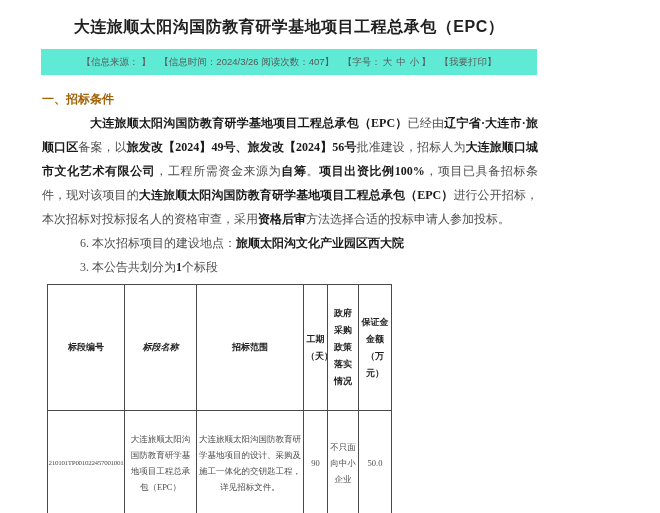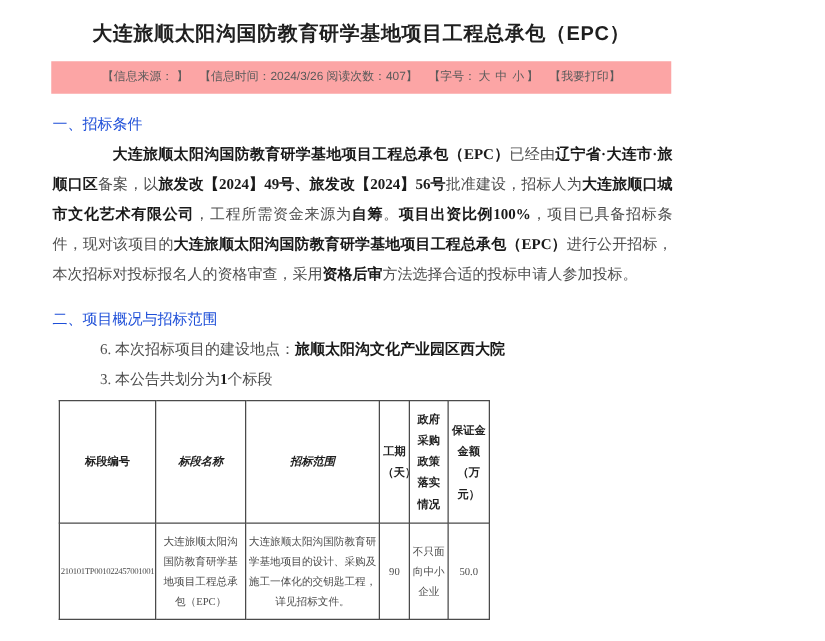--- a/index.html
+++ b/index.html
@@ -18,75 +18,75 @@
     font-family:"Liberation Sans","DejaVu Sans",sans-serif;
     font-size:16px;
     font-weight:bold;
     color:#1f1f1f;
     letter-spacing:0.5px;
   }
   .info-bar {
     width:496px;
     height:26px;
     margin:11px auto 0 auto;
-    background:#fca5a5;
+    background:#5eead4;
     text-align:center;
     line-height:26px;
     font-family:"Liberation Sans","DejaVu Sans",sans-serif;
     font-size:9.5px;
     color:#5a5a5a;
     white-space:nowrap;
   }
   .info-bar span { display:inline-block; margin:0 3px; }
   .font-link, .print-link { cursor:pointer; }
   .content {
     margin:0 40px 0 42px;
     font-size:12px;
     line-height:24px;
     text-align:justify;
   }
   .sec-heading {
     margin-top:12px;
-    font-weight:normal;
-    color:#1d4ed8;
+    font-weight:bold;
+    color:#a16207;
     line-height:24px;
   }
   .para { text-indent:48px; }
   .item { text-indent:38px; }
   .b { font-weight:bold; color:#1a1a1a; }
   .u { text-decoration:underline; text-underline-offset:3px; }
   .tender-table {
     margin:5px 0 0 5px;
     border-collapse:collapse;
     table-layout:fixed;
     width:344px;
     text-align:center;
     color:#4d4d4d;
   }
   .tender-table th, .tender-table td {
     border:1px solid #4a4a4a;
-    padding:6px 2px;
+    padding:20px 2px;
     vertical-align:middle;
     overflow:hidden;
   }
   .tender-table th {
     font-size:9px;
     font-weight:bold;
     color:#1f1f1f;
     line-height:17px;
     height:59px;
   }
   .tender-table td {
     font-size:8.5px;
     line-height:16px;
     height:52px;
   }
   .col-no   { width:77px; }
   .col-name { width:72px;font-style:italic; }
-  .col-scope{ width:107px;font-style:italic; }
+  .col-scope{ width:107px; }
   .col-dur  { width:24px; }
   .col-gov  { width:31px; }
   .col-dep  { width:33px; }
   td.cell-bid-no { font-size:7px; letter-spacing:-0.3px; padding:0; white-space:nowrap; }
 </style>
 </head>
 <body>
 
 <div class="page">
 
@@ -98,21 +98,20 @@
     <span><span style="margin:0">【字号：</span><span class="font-link" style="margin:0 2px">大</span><span class="font-link" style="margin:0 2px">中</span><span class="font-link" style="margin:0 2px">小</span><span style="margin:0">】</span></span>
     <span class="print-link">【我要打印】</span>
   </div>
 
   <div class="content">
 
     <div class="sec-heading">一、招标条件</div>
 
     <p class="para"><span class="b">大连旅顺太阳沟国防教育研学基地项目工程总承包（EPC）</span><span>已经由</span><span class="b">辽宁省·大连市·旅顺口区</span><span>备案，以</span><span class="b">旅发改【2024】49号、旅发改【2024】56号</span><span>批准建设，招标人为</span><span class="b">大连旅顺口城市文化艺术有限公司</span><span>，工程所需资金来源为</span><span class="b">自筹</span><span>。</span><span class="b">项目出资比例100%</span><span>，项目已具备招标条件，现对该项目的</span><span class="b">大连旅顺太阳沟国防教育研学基地项目工程总承包（EPC）</span><span>进行公开招标，本次招标对投标报名人的资格审查，采用</span><span class="b">资格后审</span><span>方法选择合适的投标申请人参加投标。</span></p>
 
-    <div class="sec-heading">二、项目概况与招标范围</div>
 
     <p class="item"><span>6. 本次招标项目的建设地点：</span><span class="b">旅顺太阳沟文化产业园区西大院</span></p>
 
 
     <p class="item"><span>3. 本公告共划分为</span><span class="b">1</span><span>个标段</span></p>
 
     <table class="tender-table">
       <tbody>
           <tr>
         <th class="col-no">标段编号</th>

